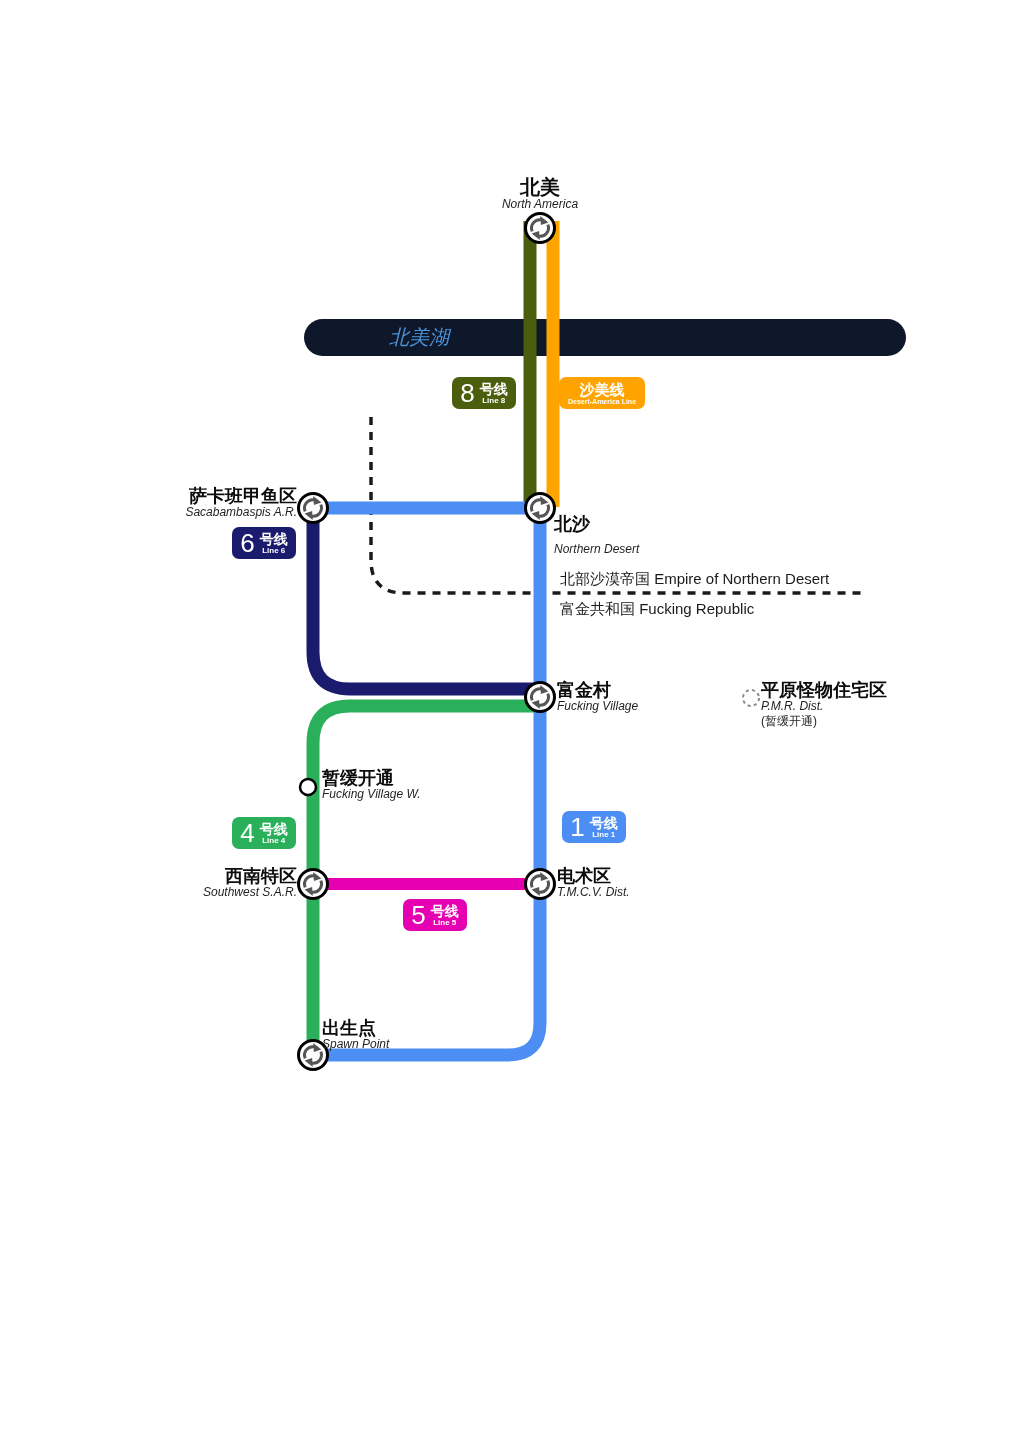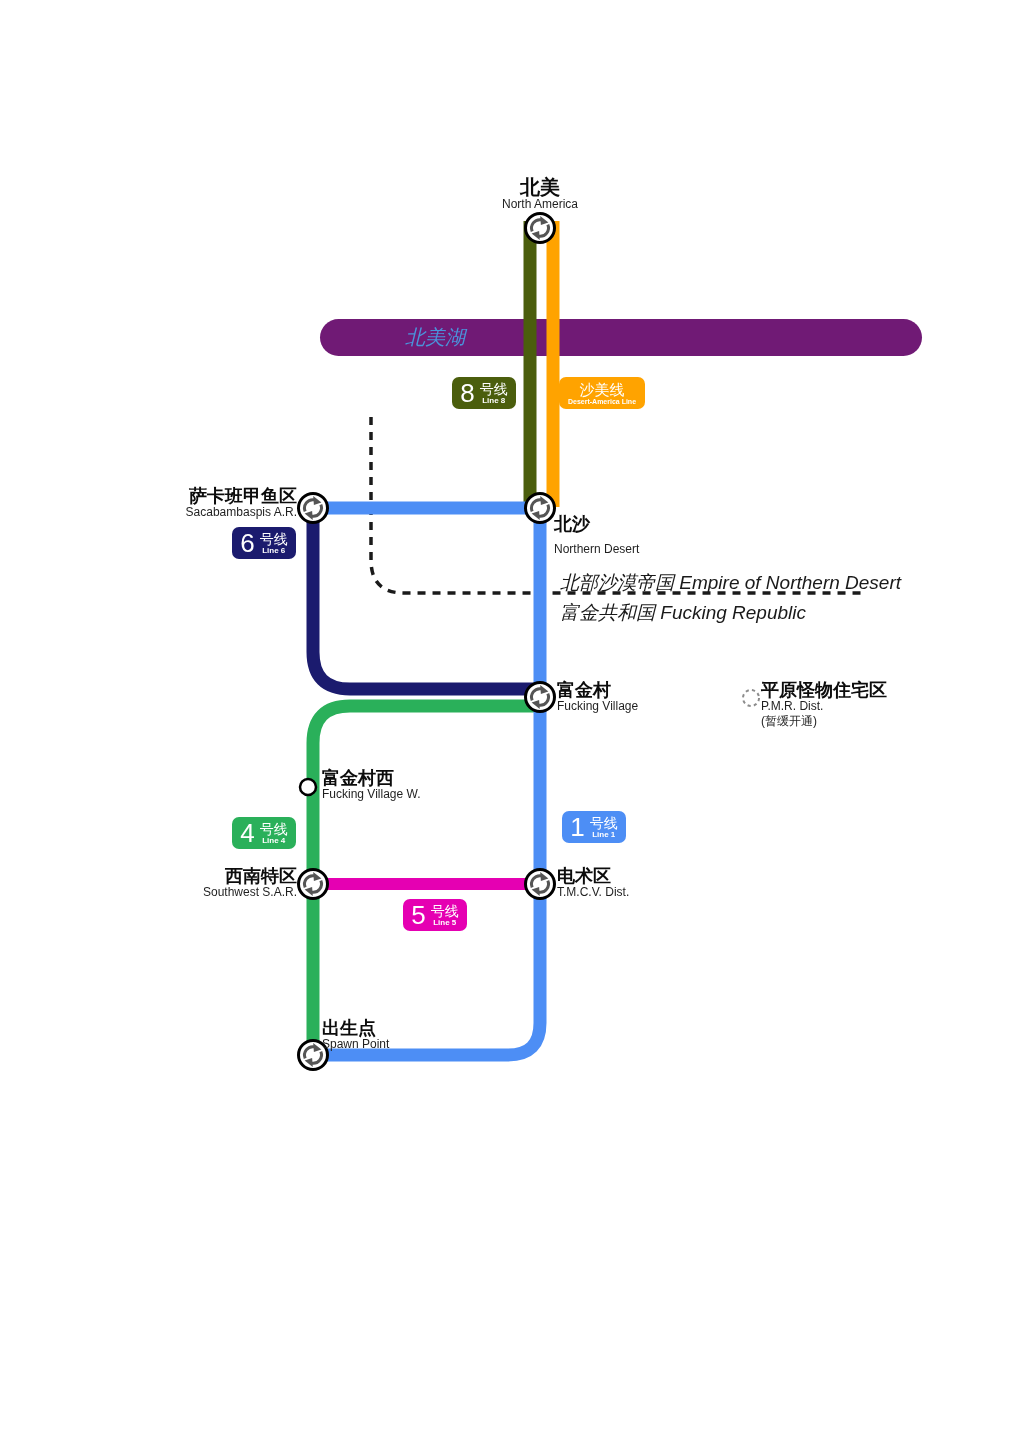--- a/index.html
+++ b/index.html
@@ -2,51 +2,51 @@
 <html><head>
 <meta charset="utf-8">
 <style>
   html,body{margin:0;padding:0;background:#fff;}
   #canvas{
     position:relative;width:1035px;height:1437px;background:#ffffff;overflow:hidden;
     font-family:"Liberation Sans","DejaVu Sans",sans-serif;color:#111;
   }
   
   .lake{
-    position:absolute;left:320px;top:319px;width:602px;height:37px;
-    background:#701a75;border-radius:19px;z-index:1;
+    position:absolute;left:304px;top:319px;width:602px;height:37px;
+    background:#0f172a;border-radius:19px;z-index:1;
   }
   .lake span{
     position:absolute;top:0;line-height:37px;font-size:20px;font-style:italic;
     color:#4a94db;text-align:center;white-space:nowrap;
   }
   .lake .lake-zh{left:55px;width:120px;}
   .lake .lake-en{left:240px;width:290px;}
   
   svg.mapsvg{position:absolute;left:0;top:0;z-index:2;}
   
   .lbl{position:absolute;z-index:3;white-space:nowrap;}
   .lbl .zh{display:block;font-size:18px;line-height:20px;color:#0c0c0c;font-weight:bold;}
-  .lbl .en{display:block;font-size:12px;line-height:13px;color:#1f1f1f;}
+  .lbl .en{display:block;font-size:12px;line-height:13px;color:#1f1f1f;font-style:italic;}
   .lbl .note{display:block;font-size:12px;line-height:14px;color:#1f1f1f;margin-top:1px;}
   .lbl.right{text-align:right;}
   .lbl.center{text-align:center;}
   .lbl-na .zh{font-size:20px;line-height:22px;}
   
   .region-lbl{
-    position:absolute;z-index:3;font-size:19px;font-style:italic;color:#1a1a1a;white-space:nowrap;
+    position:absolute;z-index:3;font-size:15px;color:#1a1a1a;white-space:nowrap;
   }
   
   .badge{
     position:absolute;z-index:3;height:32px;border-radius:7px;color:#fff;
     display:flex;align-items:center;justify-content:center;box-sizing:border-box;
   }
   .badge .num{font-size:26px;font-weight:400;line-height:1;margin-right:5px;}
   .badge .col{display:flex;flex-direction:column;align-items:center;line-height:1;}
-  .badge .col .zh{font-size:14px;font-weight:400;}
+  .badge .col .zh{font-size:14px;font-weight:700;}
   .badge .col .en{font-size:8px;font-weight:bold;margin-top:1px;}
   .badge-num{width:64px;}
   .badge-name{width:86px;}
   .badge-name .col .zh{font-size:15px;}
   .badge-name .col .en{font-size:7px;}
   .bg-line8{background:#4b5e0d;}
   .bg-desert{background:#ffa300;align-items:center;}
   .bg-line6{background:#1b1b6e;}
   .bg-line4{background:#2ab05a;}
   .bg-line1{background:#4d8ef5;}
@@ -137,21 +137,21 @@
     <span class="en">Fucking Village</span>
   </div>
 
   <div class="lbl" style="left:761px;top:680px;">
     <span class="zh">平原怪物住宅区</span>
     <span class="en">P.M.R. Dist.</span>
     <span class="note">(暂缓开通)</span>
   </div>
 
   <div class="lbl" style="left:322px;top:768px;">
-    <span class="zh">富金村西</span>
+    <span class="zh">暂缓开通</span>
     <span class="en">Fucking Village W.</span>
   </div>
 
   <div class="lbl right" style="right:738px;top:866px;margin-left:42px;">
     <span class="zh">西南特区</span>
     <span class="en">Southwest S.A.R.</span>
   </div>
 
   <div class="lbl" style="left:557px;top:866px;">
     <span class="zh">电术区</span>

